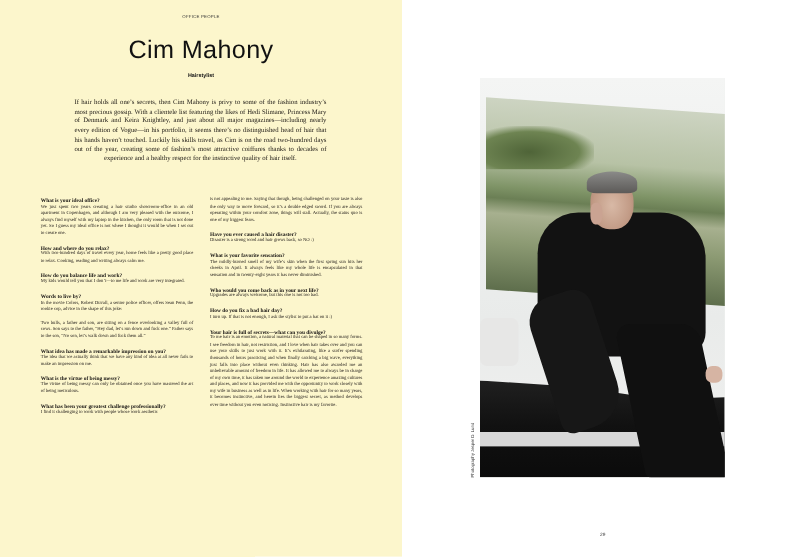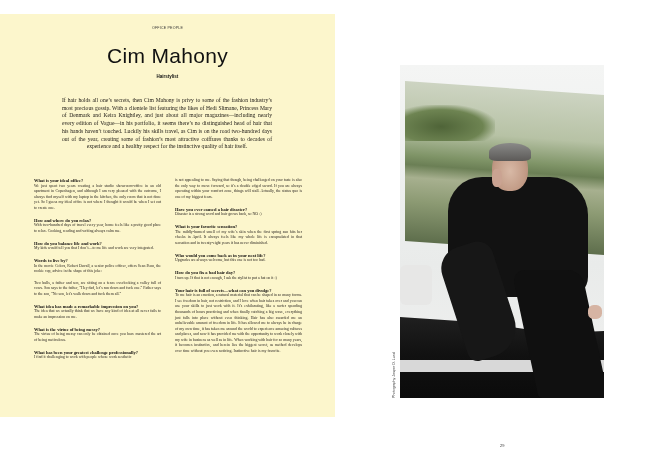--- a/index.html
+++ b/index.html
@@ -1,17 +1,17 @@
 <!DOCTYPE html>
 <html><head>
 <meta charset="utf-8">
 <style>
   html,body{margin:0;padding:0;}
   body{width:670px;height:464px;position:relative;overflow:hidden;background:#ffffff;font-family:"Liberation Serif",serif;color:#231f1a;}
-  .left-page{position:absolute;left:0;top:14px;width:335px;height:403px;background:#fcf6cc;}
+  .left-page{position:absolute;left:0;top:0;width:335px;height:464px;background:#fcf6cc;}
   .right-page{position:absolute;left:335px;top:0;width:335px;height:464px;background:#ffffff;}
   .section-label{position:absolute;left:0;width:335px;top:12px;text-align:center;font-family:"Liberation Sans",sans-serif;font-size:3.6px;letter-spacing:0.2px;color:#333;}
   .title{position:absolute;left:0;width:335px;top:30px;text-align:center;font-family:"Liberation Sans",sans-serif;font-size:21px;color:#111;letter-spacing:0.3px;}
   .subtitle{position:absolute;left:0;width:335px;top:60px;text-align:center;font-family:"Liberation Sans",sans-serif;font-size:4.5px;font-weight:bold;color:#111;}
   .intro{position:absolute;left:62px;width:210px;top:83px;text-align:justify;text-align-last:center;font-size:5.6px;line-height:7.7px;color:#1e1a15;}
   .col{position:absolute;top:164px;width:127px;font-size:3.9px;line-height:5.55px;color:#2a2520;text-align:justify;}
   .col1{left:34px;}
   .col2{left:175px;}
   .qa{margin:0 0 6.4px 0;}
   .q{font-weight:bold;font-size:4.5px;line-height:5.6px;color:#151210;}

